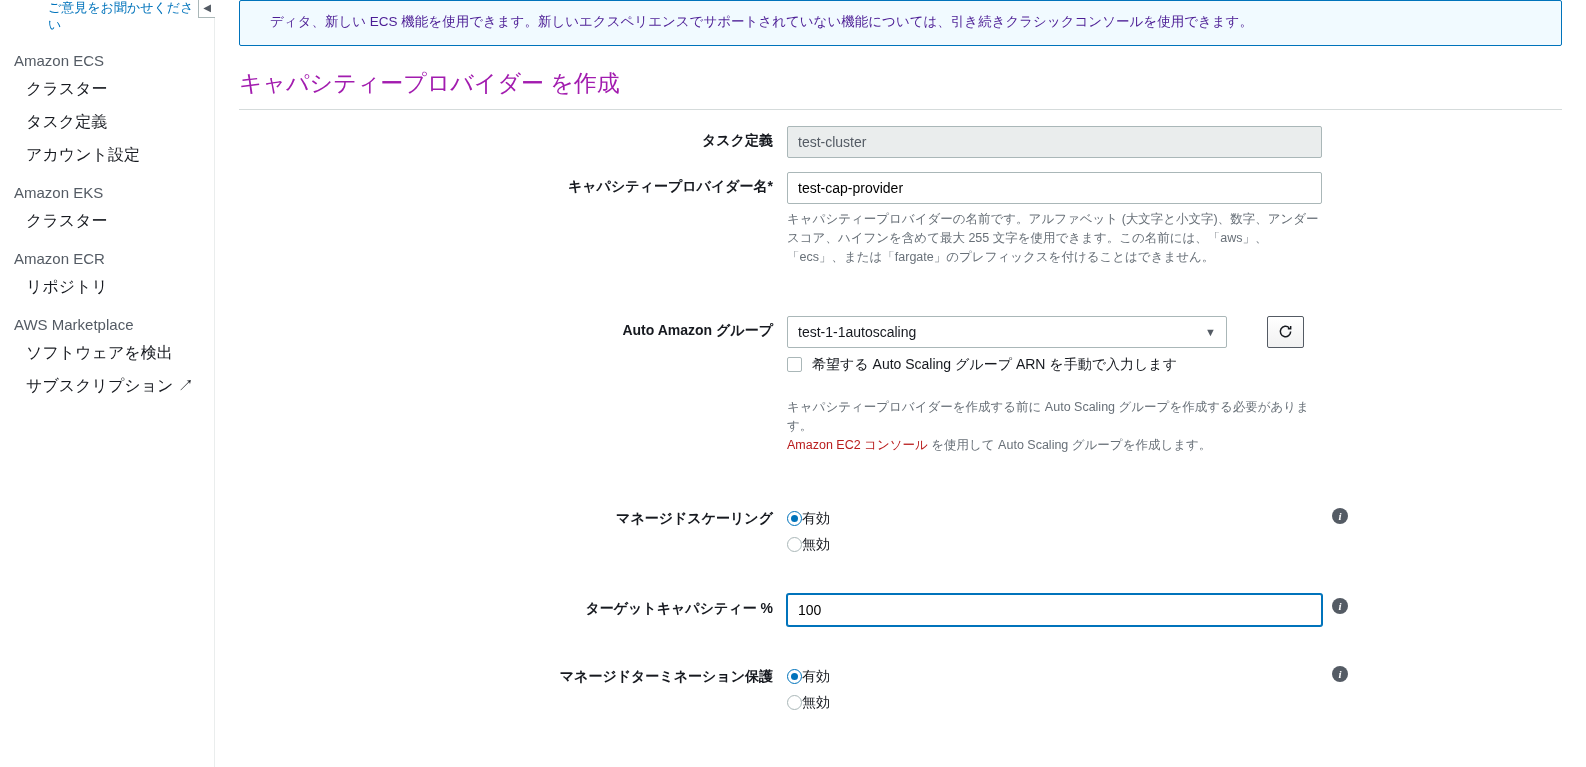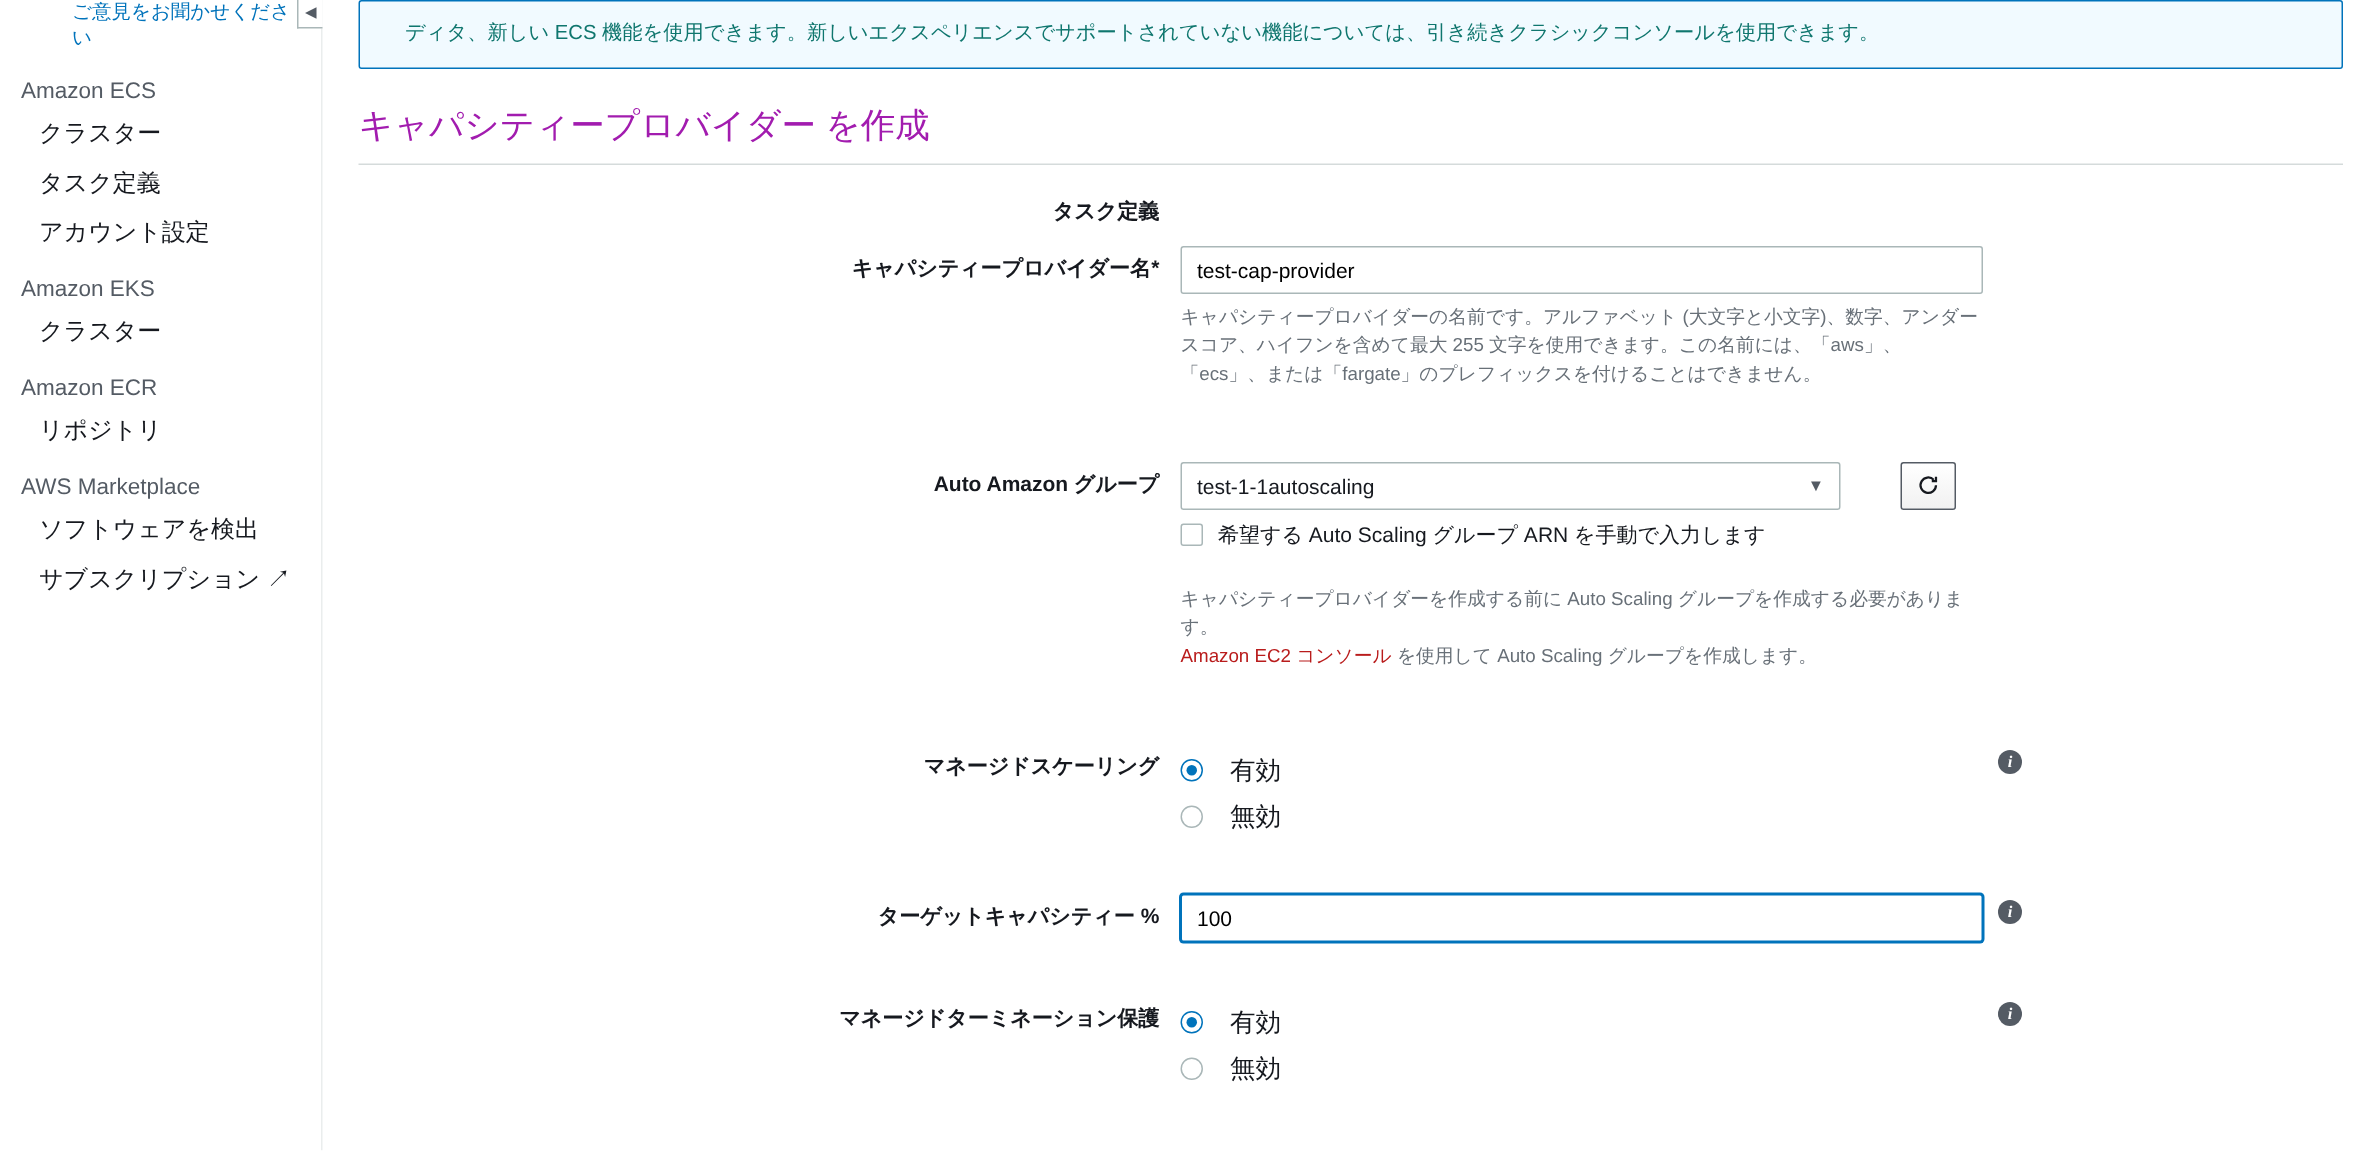--- a/index.html
+++ b/index.html
@@ -60,21 +60,21 @@
     padding: 0 24px 24px 24px;
     overflow: auto;
   }
   .banner {
     border: 1px solid #0073bb;
     background: #f1faff;
     border-radius: 2px;
     padding: 10px 18px 12px 30px;
     margin-bottom: 22px;
     font-size: 13.5px;
-    color: #0f766e;
+    color: #4c1d95;
     line-height: 1.6;
   }
   h1.page-title {
     font-size: 23px;
     font-weight: 400;
     color: #a21caf;
     padding-bottom: 10px;
     border-bottom: 1px solid #d5dbdb;
     margin-bottom: 16px;
   }
@@ -159,23 +159,23 @@
     width: 15px; height: 15px;
     border: 1px solid #aab7b8;
     border-radius: 2px;
     display: inline-block;
     cursor: pointer;
   }
   .radio-group { padding-top: 2px; }
   .radio-row {
     display: flex;
     align-items: center;
-    gap: 18px;
+    gap: 0;
     padding: 4px 0;
-    font-size: 17px;
+    font-size: 14px;
   }
   .radio {
     width: 15px; height: 15px;
     border: 1px solid #aab7b8;
     border-radius: 50%;
     display: inline-flex;
     align-items: center;
     justify-content: center;
     cursor: pointer;
   }
@@ -230,20 +230,23 @@
 
 <div class="main">
   <div class="banner">
     <span>ディタ、新しい ECS 機能を使用できます。新しいエクスペリエンスでサポートされていない機能については、引き続きクラシックコンソールを使用できます。</span>
   </div>
 
   <h1 class="page-title">キャパシティープロバイダー を作成</h1>
 
   <div class="form-row">
     <div class="form-label">タスク定義</div>
+    <div class="form-field">
+      <input type="text" disabled="" value="test-cluster" style="">
+    </div>
   </div>
 
   <div class="form-row">
     <div class="form-label">キャパシティープロバイダー名*</div>
     <div class="form-field">
       <input type="text" value="test-cap-provider" style="">
       <div class="help-text">キャパシティープロバイダーの名前です。アルファベット (大文字と小文字)、数字、アンダースコア、ハイフンを含めて最大 255 文字を使用できます。この名前には、「aws」、「ecs」、または「fargate」のプレフィックスを付けることはできません。</div>
     </div>
   </div>
 

